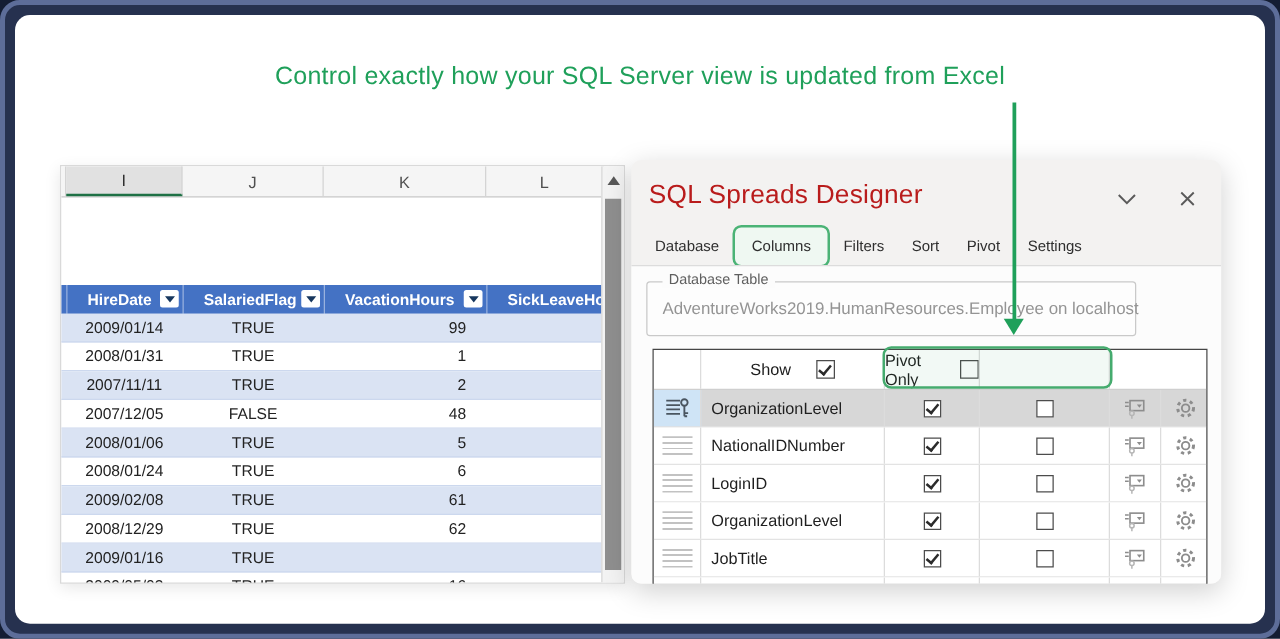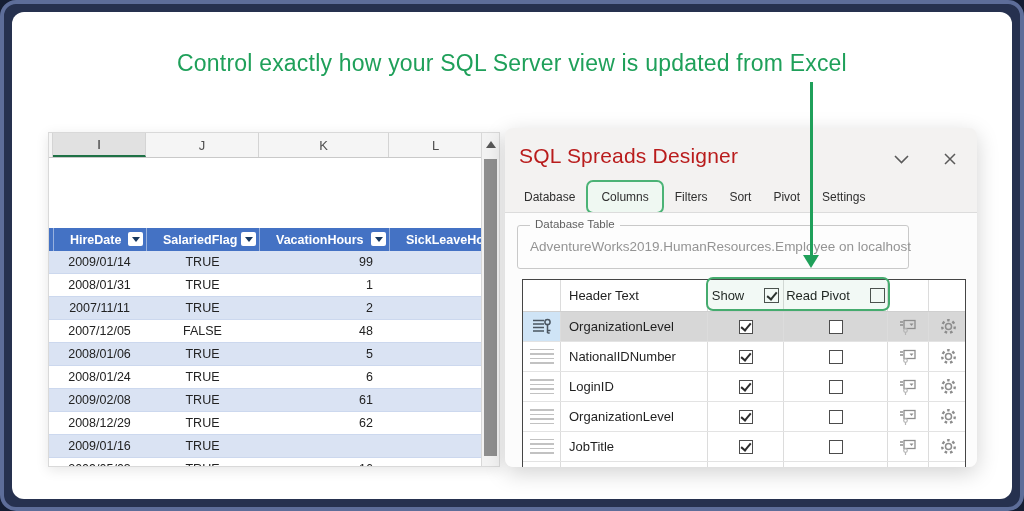--- a/index.html
+++ b/index.html
@@ -12,21 +12,21 @@
     position: absolute; inset: 0; border: 4px solid #5d6d99;
     border-radius: 16px; background: #26314f;
   }
   .card {
     position: absolute; left: 12px; top: 12px; width: 1000px; height: 487px;
     background: #ffffff; border-radius: 12px; overflow: hidden;
   }
   
   .headline {
     position: absolute; left: 0; top: 38px; width: 100%;
-    text-align: center; font-size: 23px; font-weight: 500;
+    text-align: center; font-size: 20px; font-weight: 500;
     color: #1fa05a; letter-spacing: .2px;
   }
   
   .arrow-line {
     position: absolute; left: 798px; top: 70px; width: 3px; height: 174px;
     background: #1fa05a; z-index: 30;
   }
   .arrow-head {
     position: absolute; left: 791px; top: 243px; width: 0; height: 0; z-index: 30;
     border-left: 8px solid transparent; border-right: 8px solid transparent;
@@ -266,30 +266,29 @@
 
       <div class="groupbox">
         <div class="groupbox-label">Database Table</div>
         <div class="groupbox-value">AdventureWorks2019.HumanResources.Employee on localhost</div>
       </div>
 
       <div class="grid">
 
         <div class="g-row header">
           <div class="g-cell"></div>
-          <div class="g-cell name g-head-label">Header Text</div>
           <div class="g-cell center">
             <span class="g-hdr-pair">
               <span class="g-head-label">Show</span>
               <span class="cb checked"></span>
             </span>
           </div>
           <div class="g-cell center">
             <span class="g-hdr-pair">
-              <span class="g-head-label">Read Pivot</span>
+              <span class="g-head-label">Pivot Only</span>
               <span class="cb"></span>
             </span>
           </div>
           <div class="g-cell"></div>
           <div class="g-cell"></div>
         </div>
 
         <div class="g-row selected">
           <div class="g-cell keycell">
             <svg width="21" height="19" viewBox="0 0 21 19">

